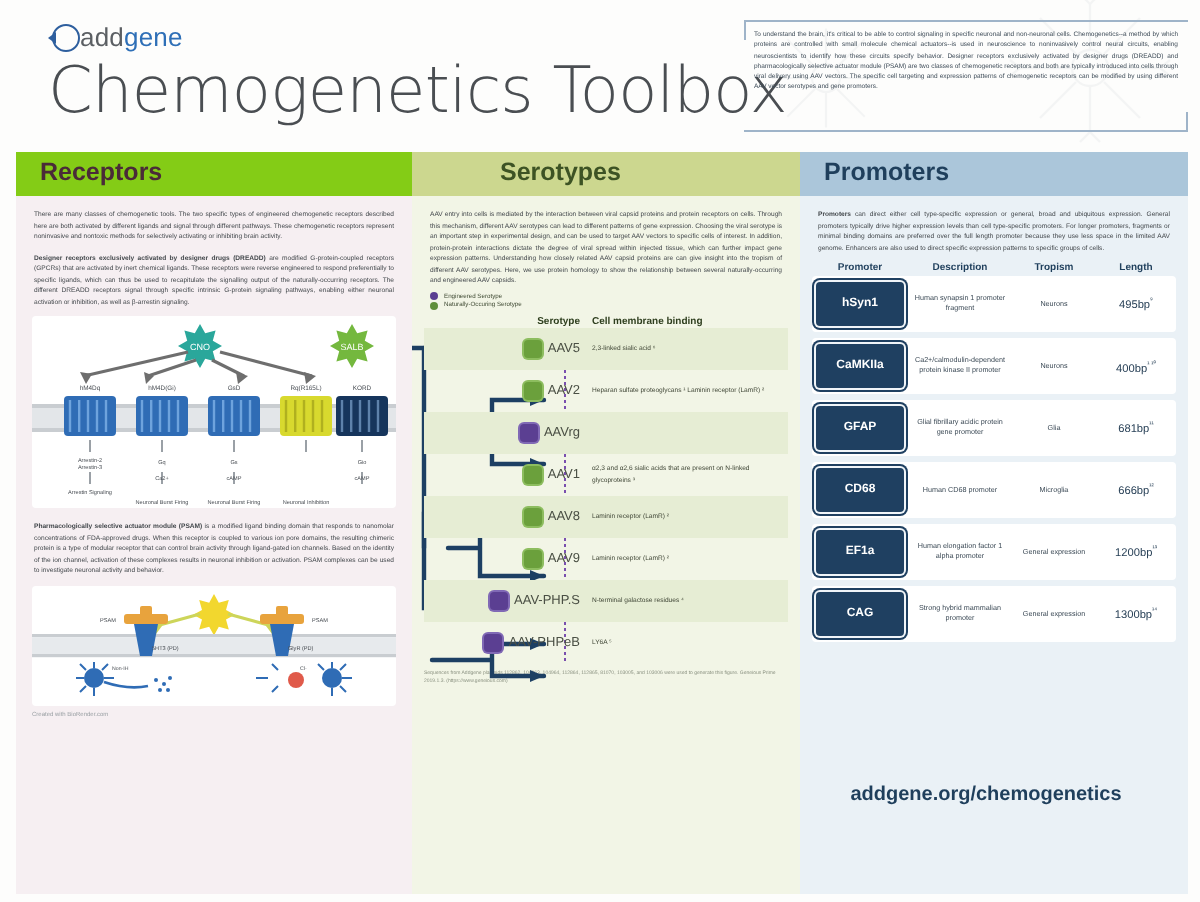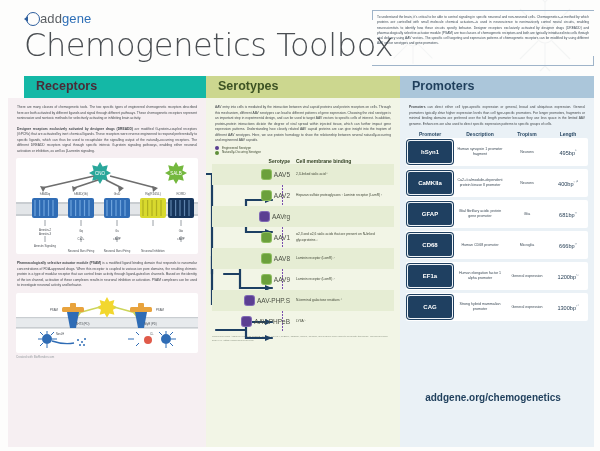--- a/index.html
+++ b/index.html
@@ -32,24 +32,24 @@
   .intro .bracket{position:absolute;left:0;top:0;right:0;bottom:0;
     border-top:1px solid #9fb4c9;border-bottom:1px solid #9fb4c9;}
   .intro .bracket:before,.intro .bracket:after{content:"";position:absolute;width:1px;height:9px;background:#9fb4c9;}
   .intro .bracket:before{left:0;top:0;}
   .intro .bracket:after{right:0;bottom:0;}
   .intro p{margin:5px 5px 0 5px;font-size:3.25px;line-height:1.62;color:#3d4b57;text-align:justify;}
 
   
   .band{position:absolute;top:76px;height:22px;}
   .band h2{margin:0;padding:3px 0 0 12px;font-size:12.5px;font-weight:700;}
-  #band-rec{left:24px;width:198px;background:#14b8a6;}
+  #band-rec{left:8px;width:198px;background:#84cc16;}
   #band-rec h2{color:#4a2b38;}
   #band-ser{left:206px;width:194px;background:#ccd78f;}
-  #band-ser h2{color:#3d5324;}
+  #band-ser h2{color:#3d5324;margin-left:32px;}
   #band-pro{left:400px;width:194px;background:#abc6da;}
   #band-pro h2{color:#1f3f5c;}
 
   .panel{position:absolute;top:98px;bottom:4px;}
   #p-rec{left:8px;width:198px;background:#f6eff2;}
   #p-ser{left:206px;width:194px;background:#f2f5e6;}
   #p-pro{left:400px;width:194px;background:#eaf1f6;}
 
   .blurb{font-size:3.3px;line-height:1.68;text-align:justify;margin:0;padding:7px 9px 0 9px;color:#43484c;}
   .blurb + .blurb{padding-top:5px;}

